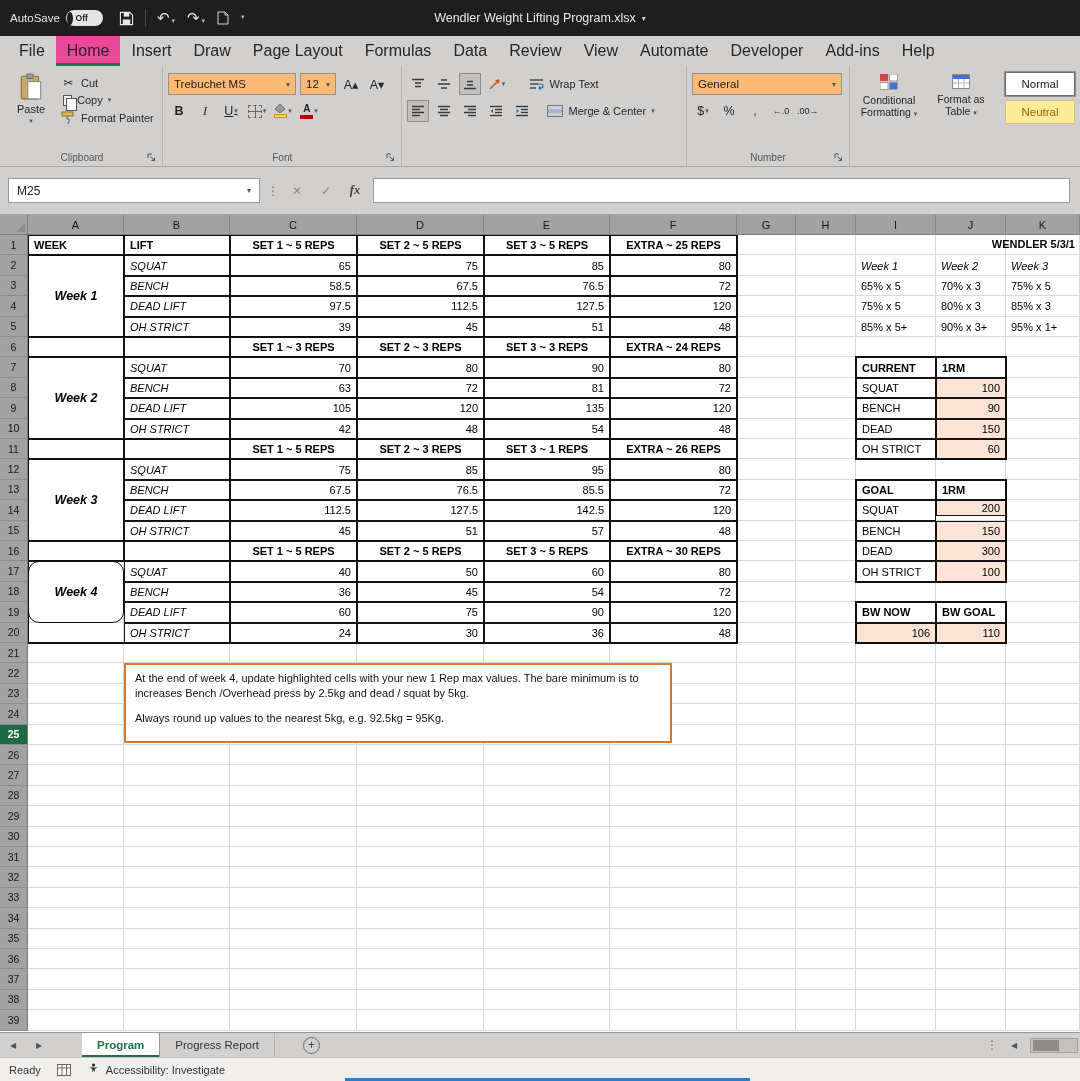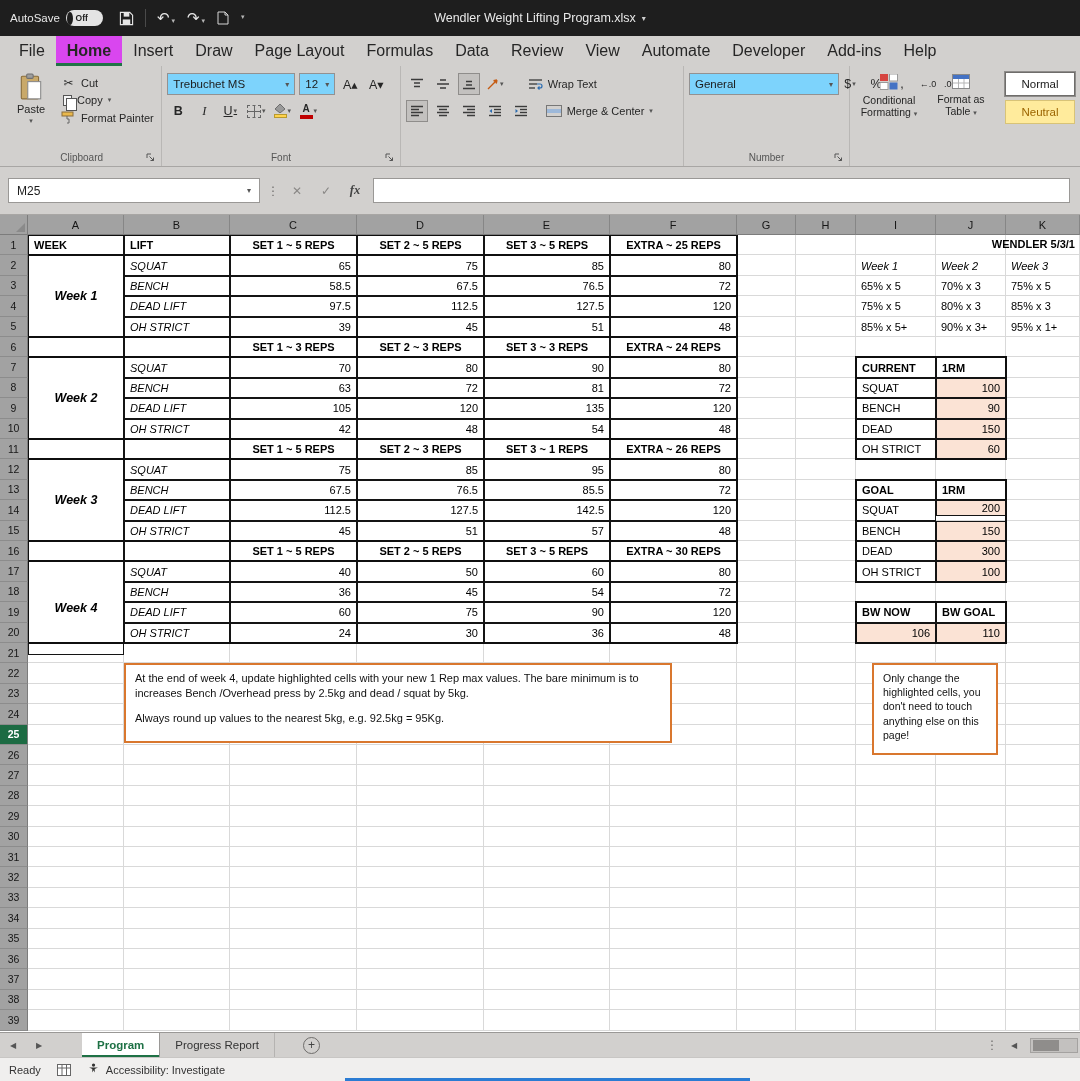--- a/index.html
+++ b/index.html
@@ -15,39 +15,39 @@
 .tb-btn{background:none;border:none;color:#e6e6e6;font-size:15px;display:flex;align-items:center;gap:2px;padding:3px 6px;cursor:default;font-family:inherit}
 .tb-btn .mini{font-size:7px;color:#b5b5b5;align-self:flex-end;margin-bottom:2px}
 .tb-sep{width:1px;height:18px;background:#4a4a4a;margin:0 5px}
 .tb-title{position:absolute;left:50%;transform:translateX(-50%);font-size:12.5px;display:flex;gap:6px;align-items:center;white-space:nowrap}
 .tb-title .mini{font-size:8px;color:#cfcfcf}
 .tb-search{margin-left:auto;width:208px;height:25px;background:#3e3e3e;border-radius:4px;display:flex;align-items:center;gap:9px;padding:0 12px;font-size:12px;color:#cfcfcf}
 
 
 .menubar{height:30px;background:#d2d0ce;display:flex;align-items:stretch;padding:0 8px}
 .mtab{font-size:16px;color:#262626;padding:4px 11px;display:flex;align-items:center;white-space:nowrap}
-.mtab.active{font-weight:bold;box-shadow:inset 0 -3px 0 #217346;background:#d946ef}
+.mtab.active{font-weight:normal;box-shadow:inset 0 -3px 0 #217346;background:#ec4899}
 
 
 .ribbon{height:101px;background:#d2d0ce;border-bottom:1px solid #a8a6a4;display:flex;align-items:stretch;padding-left:2px}
 .rgroup{display:flex;flex-direction:column;border-right:1px solid #b9b7b5;padding:2px 5px 0}
 .rg-body{flex:1;display:flex;align-items:flex-start}
 .rg-label{height:18px;display:flex;align-items:center;justify-content:center;font-size:10px;color:#555;position:relative;width:100%}
 .launcher{position:absolute;right:1px;bottom:4px;line-height:0}
 .g-clip{width:164px}.g-font{width:244px}.g-align{width:290px}.g-num{width:166px}.g-styles{flex:1;border-right:none}
 .paste{width:48px;display:flex;flex-direction:column;align-items:center;font-size:11px;gap:2px;padding-top:5px;color:#262626}
 .paste .dd{font-size:7px;color:#555}
 .small-col{display:flex;flex-direction:column;gap:5px;margin-left:6px;padding-top:9px}
 .sbtn{display:flex;align-items:center;gap:5px;font-size:11px;color:#262626;white-space:nowrap}
 .sbtn .gi{width:15px;text-align:center;font-size:12px;line-height:1}
 .sbtn .dd,.dd8{font-size:7px;color:#555}
 .copy-ic{width:9px;height:11px;border:1px solid #555;background:#f6f6f6;position:relative;margin-left:2px}
 .copy-ic:after{content:"";position:absolute;left:2px;top:2px;width:9px;height:11px;border:1px solid #555;background:#fff}
 .frow{display:flex;align-items:center;gap:4px;margin-top:5px}
-.combo{background:#7dd3fc;border:1px solid #939191;height:22px;display:flex;align-items:center;justify-content:space-between;padding:0 5px;font-size:11.5px;color:#1c1c1c}
+.combo{background:#fdba74;border:1px solid #939191;height:22px;display:flex;align-items:center;justify-content:space-between;padding:0 5px;font-size:11.5px;color:#1c1c1c}
 .combo .dd{font-size:8px;color:#555;margin-left:4px}
 .c-font{width:128px}.c-size{width:36px}.c-num{width:150px}
 .icbtn{min-width:22px;height:22px;display:flex;align-items:center;justify-content:center;gap:1px;font-size:12.5px;color:#262626;border:1px solid transparent;background:none;font-family:inherit}
 .icbtn.sel{background:#c3c1bf;border-color:#8f8d8b}
 .icbtn .dd{font-size:7px;color:#555}
 .bld{font-weight:bold}.itl{font-style:italic;font-family:"Liberation Serif",serif}.unl{text-decoration:underline}
 .ic-borders{width:14px;height:13px;border:1px dashed #666;position:relative}
 .ic-borders:before{content:"";position:absolute;left:50%;top:0;bottom:0;width:1px;background:#666}
 .ic-borders:after{content:"";position:absolute;top:50%;left:0;right:0;height:1px;background:#666}
 .ic-stack{display:flex;flex-direction:column;align-items:center;gap:1px}
@@ -388,21 +388,21 @@
               <rect x="1" y="4" width="14" height="4" fill="#9db8d9"></rect>
             </svg>
           <span>Merge &amp; Center</span>
           <span class="dd8">▾</span>
         </div>
       </div>
     </div>
   </div>
 
   <div class="rgroup g-num">
-    <div class="rg-body" style="">
+    <div class="rg-body" style="flex-direction:column">
       <div class="frow">
         <div class="combo c-num">
           <span>General</span>
           <span class="dd">▾</span>
         </div>
       </div>
       <div class="frow">
         <button class="icbtn">
             <span>$</span>
             <span class="dd">▾</span>
@@ -607,21 +607,21 @@
       <div class="cell r d" style="left: 230px; top: 305.6px; width: 127px; height: 20.4px; position: absolute;">45</div>
       <div class="cell r d" style="left: 357px; top: 305.6px; width: 127px; height: 20.4px; position: absolute;">51</div>
       <div class="cell r d" style="left: 484px; top: 305.6px; width: 126px; height: 20.4px; position: absolute;">57</div>
       <div class="cell r d" style="left: 610px; top: 305.6px; width: 127px; height: 20.4px; position: absolute;">48</div>
       <div class="cell d" style="left: 28px; top: 326px; width: 96px; height: 20.4px; position: absolute;"></div>
       <div class="cell d" style="left: 124px; top: 326px; width: 106px; height: 20.4px; position: absolute;"></div>
       <div class="cell b c d" style="left: 230px; top: 326px; width: 127px; height: 20.4px; position: absolute;">SET 1 ~ 5 REPS</div>
       <div class="cell b c d" style="left: 357px; top: 326px; width: 127px; height: 20.4px; position: absolute;">SET 2 ~ 5 REPS</div>
       <div class="cell b c d" style="left: 484px; top: 326px; width: 126px; height: 20.4px; position: absolute;">SET 3 ~ 5 REPS</div>
       <div class="cell b c d" style="left: 610px; top: 326px; width: 127px; height: 20.4px; position: absolute;">EXTRA ~ 30 REPS</div>
-      <div class="cell b i c d w" style="left: 28px; top: 346.4px; width: 96px; height: 94px; position: absolute;">Week 4</div>
+      <div class="cell b i c d w" style="left: 28px; top: 346.4px; width: 96px; height: 62px; position: absolute; border-radius: 11px;">Week 4</div>
       <div class="cell i d" style="left: 124px; top: 346.4px; width: 106px; height: 20.4px; position: absolute;">SQUAT</div>
       <div class="cell r d" style="left: 230px; top: 346.4px; width: 127px; height: 20.4px; position: absolute;">40</div>
       <div class="cell r d" style="left: 357px; top: 346.4px; width: 127px; height: 20.4px; position: absolute;">50</div>
       <div class="cell r d" style="left: 484px; top: 346.4px; width: 126px; height: 20.4px; position: absolute;">60</div>
       <div class="cell r d" style="left: 610px; top: 346.4px; width: 127px; height: 20.4px; position: absolute;">80</div>
       <div class="cell i d" style="left: 124px; top: 366.8px; width: 106px; height: 20.4px; position: absolute;">BENCH</div>
       <div class="cell r d" style="left: 230px; top: 366.8px; width: 127px; height: 20.4px; position: absolute;">36</div>
       <div class="cell r d" style="left: 357px; top: 366.8px; width: 127px; height: 20.4px; position: absolute;">45</div>
       <div class="cell r d" style="left: 484px; top: 366.8px; width: 126px; height: 20.4px; position: absolute;">54</div>
       <div class="cell r d" style="left: 610px; top: 366.8px; width: 127px; height: 20.4px; position: absolute;">72</div>
@@ -681,23 +681,20 @@
       <div class="tbox" style="left: 27px; top: 325px; width: 711px; height: 22.4px; position: absolute;"></div>
       <div class="tbox" style="left: 855px; top: 141.4px; width: 152px; height: 104px; position: absolute;"></div>
       <div class="tbox" style="left: 855px; top: 263.8px; width: 152px; height: 104px; position: absolute;"></div>
       <div class="tbox" style="left: 855px; top: 386.2px; width: 152px; height: 42.8px; position: absolute;"></div>
     </div>
   <div class="corner"></div>
   <div class="note note1">
     <p>At the end of week 4, update highlighted cells with your new 1 Rep max values. The bare minimum is to increases Bench /Overhead press by 2.5kg and dead / squat by 5kg.</p>
     <p>Always round up values to the nearest 5kg, e.g. 92.5kg = 95Kg.</p>
   </div>
-  <div class="note note2">
-    <p>Only change the highlighted cells, you don't need to touch anything else on this page!</p>
-  </div>
 <div class="colh" style="left: 28px; top: 0px; width: 96px; height: 20px; position: absolute;">A</div>
     <div class="colh" style="left: 124px; top: 0px; width: 106px; height: 20px; position: absolute;">B</div>
     <div class="colh" style="left: 230px; top: 0px; width: 127px; height: 20px; position: absolute;">C</div>
     <div class="colh" style="left: 357px; top: 0px; width: 127px; height: 20px; position: absolute;">D</div>
     <div class="colh" style="left: 484px; top: 0px; width: 126px; height: 20px; position: absolute;">E</div>
     <div class="colh" style="left: 610px; top: 0px; width: 127px; height: 20px; position: absolute;">F</div>
     <div class="colh" style="left: 737px; top: 0px; width: 59px; height: 20px; position: absolute;">G</div>
     <div class="colh" style="left: 796px; top: 0px; width: 60px; height: 20px; position: absolute;">H</div>
     <div class="colh" style="left: 856px; top: 0px; width: 80px; height: 20px; position: absolute;">I</div>
     <div class="colh" style="left: 936px; top: 0px; width: 70px; height: 20px; position: absolute;">J</div>

